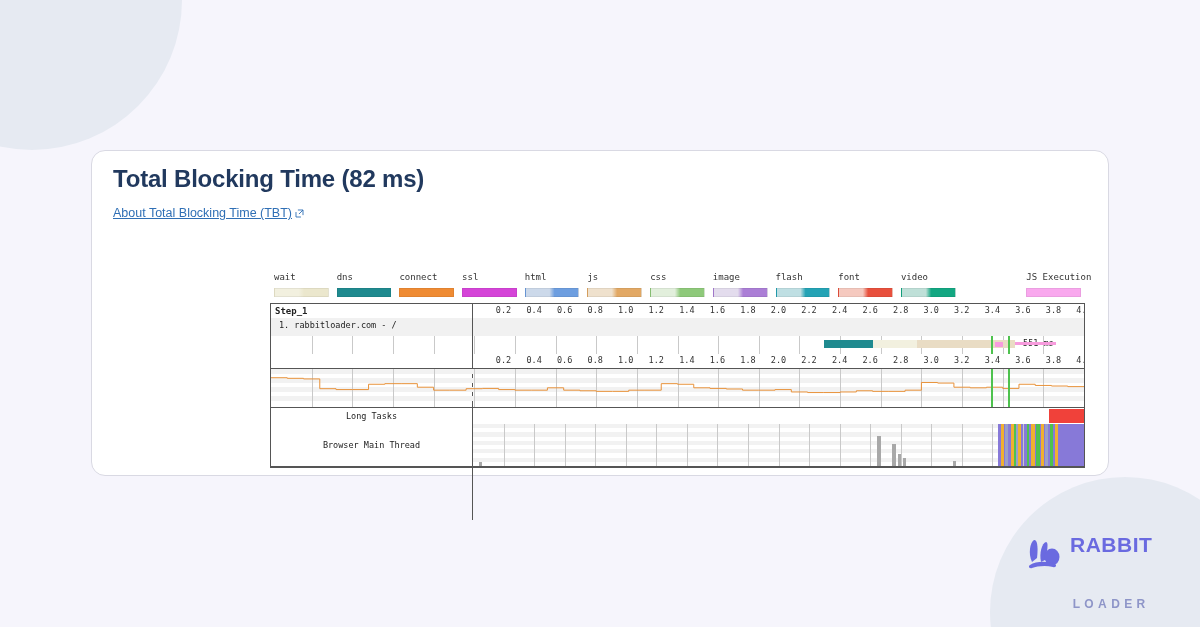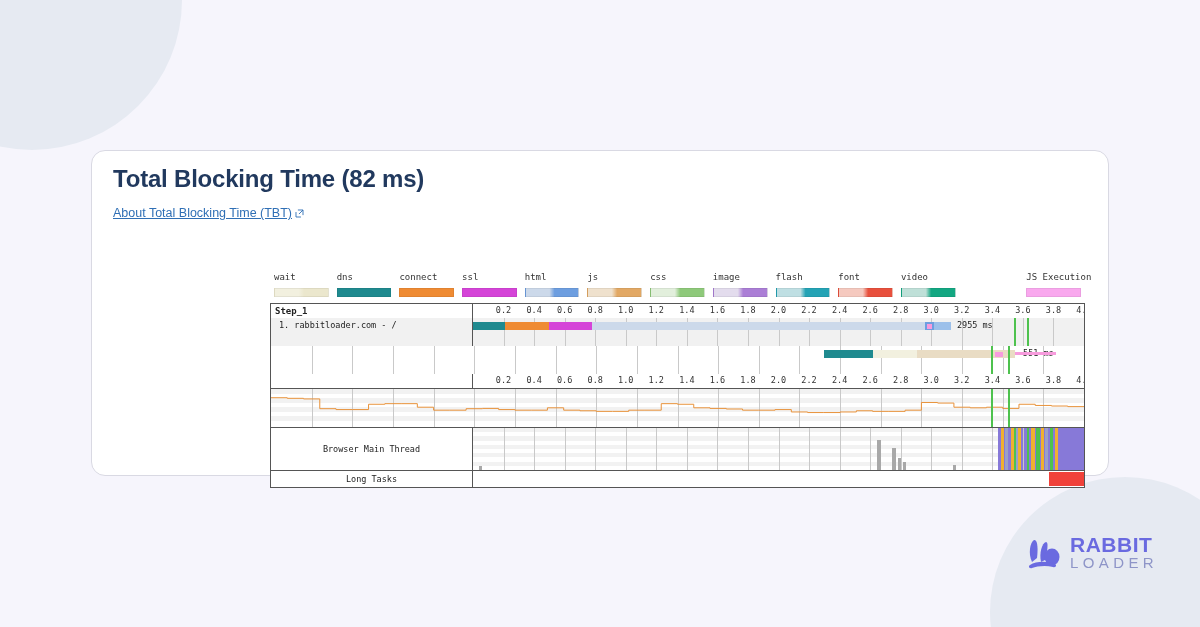--- a/index.html
+++ b/index.html
@@ -76,21 +76,21 @@
   
   .ruler{height:14px;position:relative;}
   .ruler span{
     position:absolute;top:1px;font-size:8.5px;color:#333;
     transform:translateX(-50%);white-space:nowrap;
   }
   .gridline{
     position:absolute;top:0;bottom:0;width:1px;background:#c9c9c9;
   }
 
-  .req-row{height:28px;position:relative;}
+  .req-row{height:18px;position:relative;flex-direction:column;}
   .req-row.alt{background:#f1f1f1;}
   .req-label{
     position:absolute;left:8px;top:2px;font-size:8.5px;color:#222;
     white-space:nowrap;
   }
   .step-label{
     position:absolute;left:4px;top:2px;font-size:9px;color:#222;font-weight:bold;
   }
 
   .seg{position:absolute;top:4px;height:8px;}
@@ -111,29 +111,30 @@
   .pinkmark{position:absolute;background:#f79bdd;}
   .purpleblk{position:absolute;background:#8779d8;}
   .greyspike{position:absolute;background:#a8a8a8;bottom:0;}
   .redblk{position:absolute;background:#f0413a;}
 
   
   .logo{
     position:absolute;left:1022px;top:532px;width:125px;height:48px;
   }
   .logo-text{
-    position:absolute;left:48px;top:2px;
+    position:absolute;left:48px;top:2px;text-align:center;
   }
   .logo-rabbit{
     font-size:21px;font-weight:bold;color:#6a6ae0;letter-spacing:0.5px;
     line-height:22px;
   }
   .logo-loader{
-    font-size:15px;font-weight:normal;color:#8e95c8;letter-spacing:4.4px;
+    font-size:12px;font-weight:bold;color:#8e95c8;letter-spacing:4.4px;
     line-height:13px;
+    margin-top:42px;
   }
 </style>
 </head>
 <body>
 
 <div class="bg-circle-tl"></div>
 <div class="bg-circle-br"></div>
 
 <div class="card">
 
@@ -356,20 +357,29 @@
             <div class="gridline" style="left: 75%;"></div>
             <div class="gridline" style="left: 80%;"></div>
             <div class="gridline" style="left: 85%;"></div>
             <div class="gridline" style="left: 90%;"></div>
             <div class="gridline" style="left: 95%;"></div>
             <svg viewBox="0 0 100 38" preserveAspectRatio="none" style="position:absolute;inset:0;width:100%;height:38px;">
               <path d="M0,8.731199999999998 L2,8.731199999999998L2,9.323999999999998 L4,9.323999999999998L4,9.916800000000002 L6,9.916800000000002L6,19.697999999999997 L8,19.697999999999997L8,20.587199999999996 L10,20.587199999999996L10,20.587199999999996 L12,20.587199999999996L12,15.252000000000002 L14.000000000000002,15.252000000000002L14.000000000000002,14.659199999999998 L16,14.659199999999998L16,14.659199999999998 L18,14.659199999999998L18,18.215999999999998 L20,18.215999999999998L20,21.18 L22,21.18L22,21.18 L24,21.18L24,19.697999999999997 L26,19.697999999999997L26,19.4016 L28.000000000000004,19.4016L28.000000000000004,20.587199999999996 L30,20.587199999999996L30,21.18 L32,21.18L32,21.18 L34,21.18L34,18.8088 L36,18.8088L36,21.18 L38,21.18L38,21.7728 L40,21.7728L40,22.3656 L42,22.3656L42,22.3656 L44,22.3656L44,21.18 L46,21.18L46,21.18 L48,21.18L48,14.659199999999998 L50,14.659199999999998L50,15.252000000000002 L52,15.252000000000002L52,18.8088 L54,18.8088L54,19.4016 L56.00000000000001,19.4016L56.00000000000001,19.994399999999995 L57.99999999999999,19.994399999999995L57.99999999999999,21.18 L60,21.18L60,21.18 L62,21.18L62,20.587199999999996 L64,20.587199999999996L64,22.9584 L66,22.9584L66,23.5512 L68,23.5512L68,23.5512 L70,23.5512L70,22.9584 L72,22.9584L72,21.7728 L74,21.7728L74,22.3656 L76,22.3656L76,22.3656 L78,22.3656L78,21.18 L80,21.18L80,13.473600000000001 L82,13.473600000000001L82,14.066399999999998 L84,14.066399999999998L84,18.215999999999998 L86,18.215999999999998L86,18.8088 L88,18.8088L88,18.215999999999998 L90,18.215999999999998L90,19.4016 L92,19.4016L92,15.252000000000002 L94,15.252000000000002L94,16.437599999999996 L96,16.437599999999996L96,17.0304 L98,17.0304L98,17.6232 L100,17.6232" fill="none" stroke="#e8923a" stroke-width="1" vector-effect="non-scaling-stroke"></path>
             </svg>
             <div class="vmark" style="left: 88.5%; background: rgb(78, 194, 78);"></div>
             <div class="vmark" style="left: 90.6%; background: rgb(78, 194, 78);"></div>
+          </div>
+      </div>
+
+      <div class="wf-row">
+        <div class="wf-labelcell" style="height:16px;">
+          <div class="band-label" style="top:3px;">Long Tasks</div>
+        </div>
+        <div class="wf-plotcell" style="height:16px;" id="plot-long">
+            <div class="redblk" style="inset: 1px 0px 1px 94.2%; background: rgb(240, 65, 58);"></div>
           </div>
       </div>
 
       <div class="wf-row" style="border-bottom:1px solid #555;">
         <div class="wf-labelcell" style="height:42px;">
           <div class="band-label" style="top:16px;">Browser Main Thread</div>
         </div>
         <div class="wf-plotcell" style="height:42px;" id="plot-main">
             <div class="stripe" style="top: 0px; height: 4.2px; background: rgb(242, 242, 242);"></div>
             <div class="stripe" style="top: 8.4px; height: 4.2px; background: rgb(242, 242, 242);"></div>
@@ -413,29 +423,20 @@
             <div class="purpleblk" style="left: 92.2%; width: 0.55%; top: 0px; bottom: 0px; background: rgb(78, 194, 78);"></div>
             <div class="purpleblk" style="left: 92.9%; width: 0.55%; top: 0px; bottom: 0px; background: rgb(240, 176, 48);"></div>
             <div class="purpleblk" style="left: 93.6%; width: 0.55%; top: 0px; bottom: 0px; background: rgb(154, 160, 200);"></div>
             <div class="purpleblk" style="left: 94.4%; width: 0.55%; top: 0px; bottom: 0px; background: rgb(78, 194, 78);"></div>
             <div class="purpleblk" style="left: 95.2%; width: 0.55%; top: 0px; bottom: 0px; background: rgb(240, 176, 48);"></div>
             <div class="vmark" style="left: 88.5%; background: rgb(78, 194, 78);"></div>
             <div class="vmark" style="left: 90.6%; background: rgb(78, 194, 78);"></div>
           </div>
       </div>
 
-      <div class="wf-row">
-        <div class="wf-labelcell" style="height:16px;">
-          <div class="band-label" style="top:3px;">Long Tasks</div>
-        </div>
-        <div class="wf-plotcell" style="height:16px;" id="plot-long">
-            <div class="redblk" style="inset: 1px 0px 1px 94.2%; background: rgb(240, 65, 58);"></div>
-          </div>
-      </div>
-
     </div>
   </div>
 </div>
 
 <div class="logo">
   <svg width="44" height="44" viewBox="0 0 44 44">
     <path d="M10 30 C6 22 8 10 12 8 C16 7 16 18 15 26 Z" fill="#6a6ae0"></path>
     <path d="M19 30 C17 21 20 11 24 10 C27 10 25 21 23 28 Z" fill="#6a6ae0"></path>
     <ellipse cx="30" cy="25" rx="7.5" ry="8.5" fill="#6a6ae0"></ellipse>
     <path d="M8 33 C14 29 26 29 33 32 C35 33 34 36 31 35 C24 33 15 34 10 36 C7 37 6 34 8 33 Z" fill="#6a6ae0"></path>

